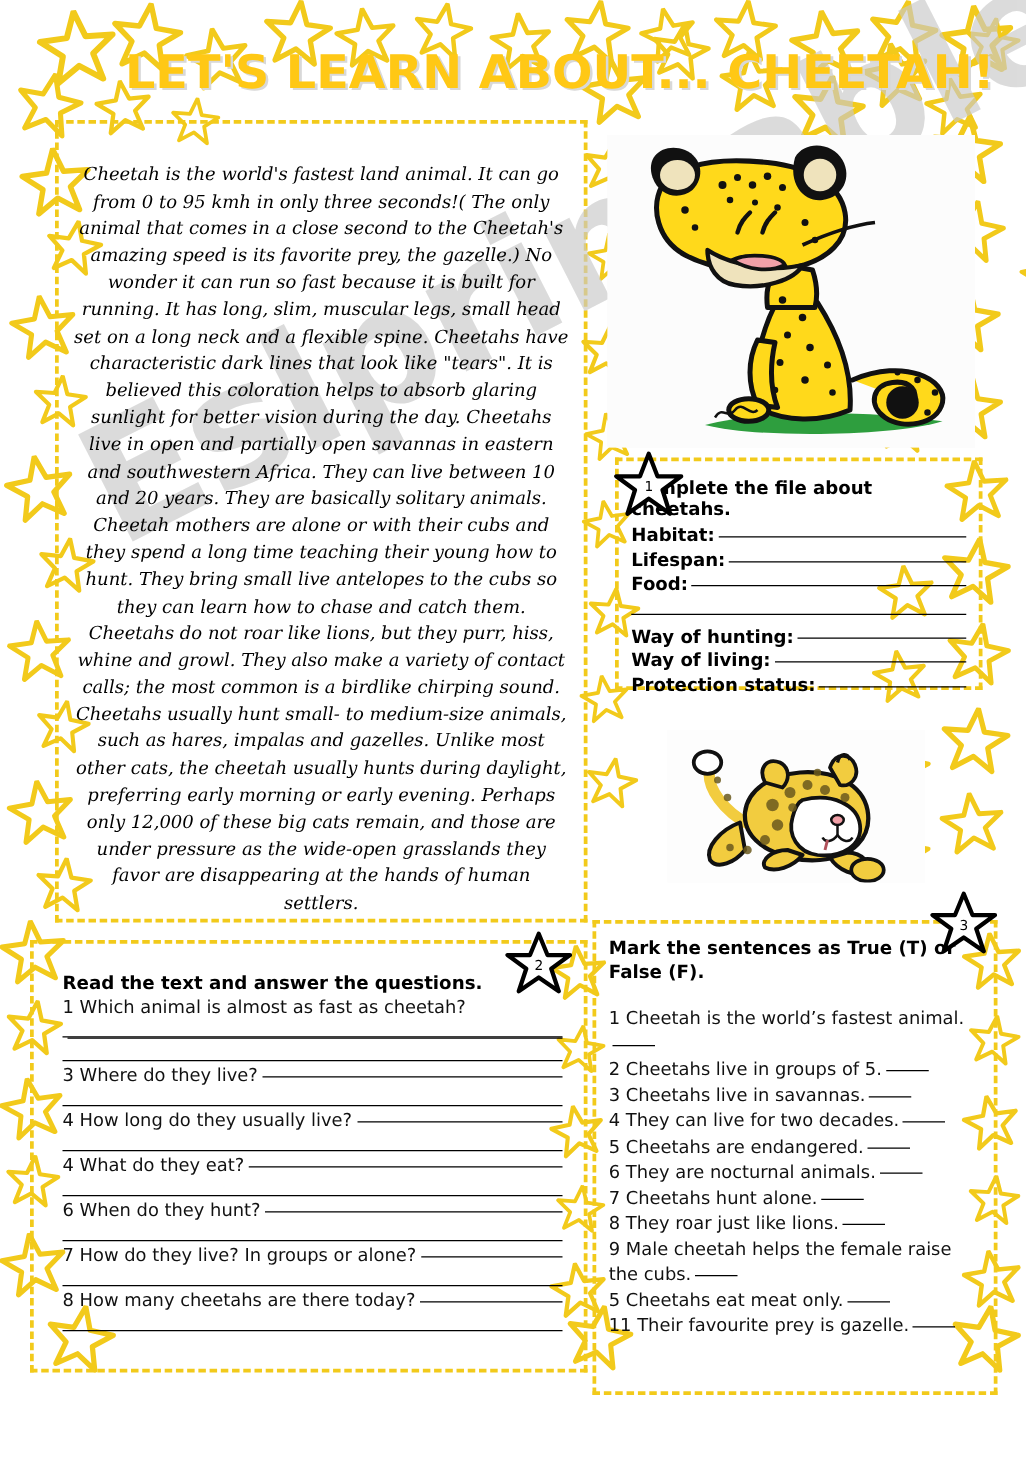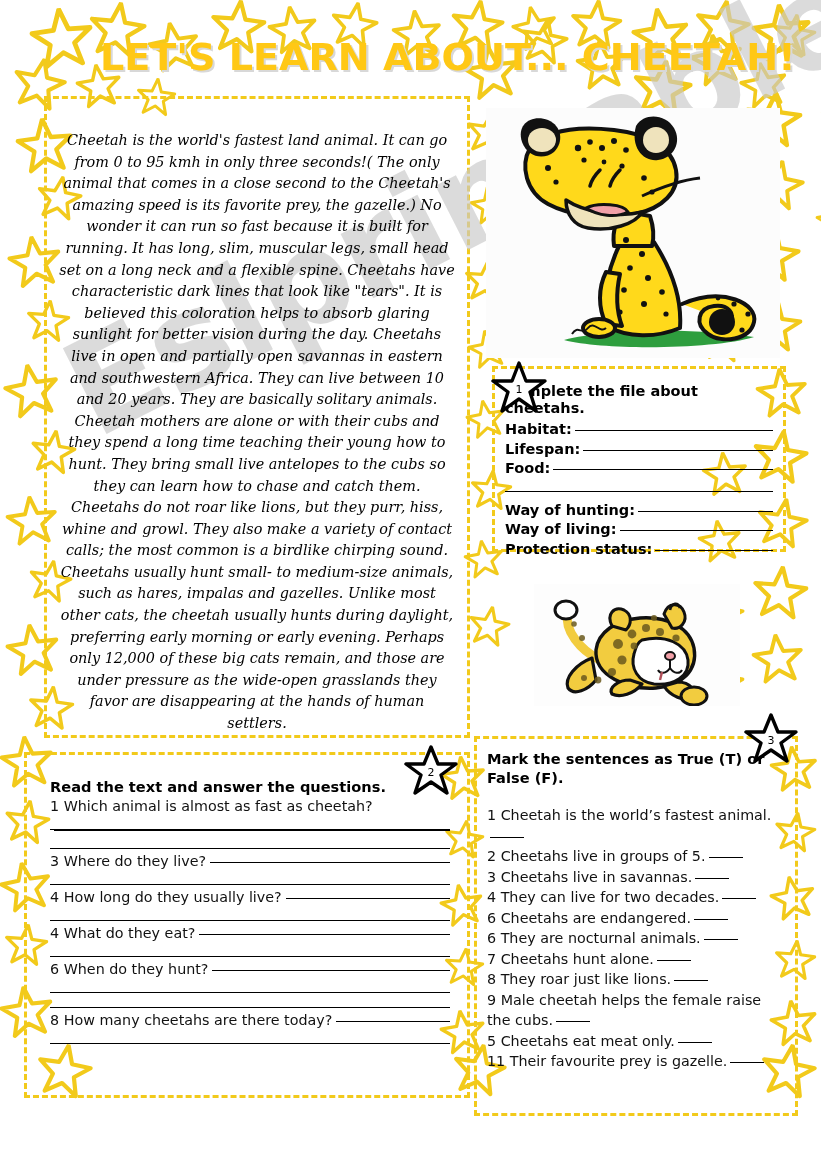--- a/index.html
+++ b/index.html
@@ -732,20 +732,24 @@
         <div class="qrow">
           <span class="qt">4 What do they eat?</span>
           <span class="qr"></span>
         </div>
         <div class="ansline"></div>
         <div class="qrow">
           <span class="qt">6 When do they hunt?</span>
           <span class="qr"></span>
         </div>
         <div class="ansline"></div>
+        <div class="qrow">
+          <span class="qt">7 How do they live? In groups or alone?</span>
+          <span class="qr"></span>
+        </div>
         <div class="ansline"></div>
         <div class="qrow">
           <span class="qt">8 How many cheetahs are there today?</span>
           <span class="qr"></span>
         </div>
         <div class="ansline"></div>
       </div>
   </div>
 
   <div class="numstar" style="left:744px;top:712px;width:54px;height:52px;">
@@ -755,21 +759,21 @@
     <div class="num">3</div>
   </div>
 
   <div class="tfbox">
     <div class="hd">Mark the sentences as True (T) or False (F).</div>
     <div id="tf-list">
         <div class="tfrow"><span>1 Cheetah is the world’s fastest animal.</span><span class="blank"></span></div>
         <div class="tfrow"><span>2 Cheetahs live in groups of 5.</span><span class="blank"></span></div>
         <div class="tfrow"><span>3 Cheetahs live in savannas.</span><span class="blank"></span></div>
         <div class="tfrow"><span>4 They can live for two decades.</span><span class="blank"></span></div>
-        <div class="tfrow"><span>6 Cheetahs are endangered.</span><span class="blank"></span></div>
+        <div class="tfrow"><span>5 Cheetahs are endangered.</span><span class="blank"></span></div>
         <div class="tfrow"><span>6 They are nocturnal animals.</span><span class="blank"></span></div>
         <div class="tfrow"><span>7 Cheetahs hunt alone.</span><span class="blank"></span></div>
         <div class="tfrow"><span>8 They roar just like lions.</span><span class="blank"></span></div>
         <div class="tfrow"><span>9 Male cheetah helps the female raise the cubs.</span><span class="blank"></span></div>
         <div class="tfrow"><span>5 Cheetahs eat meat only.</span><span class="blank"></span></div>
         <div class="tfrow"><span>11 Their favourite prey is gazelle.</span><span class="blank"></span></div>
       </div>
   </div>
 
 </div>

